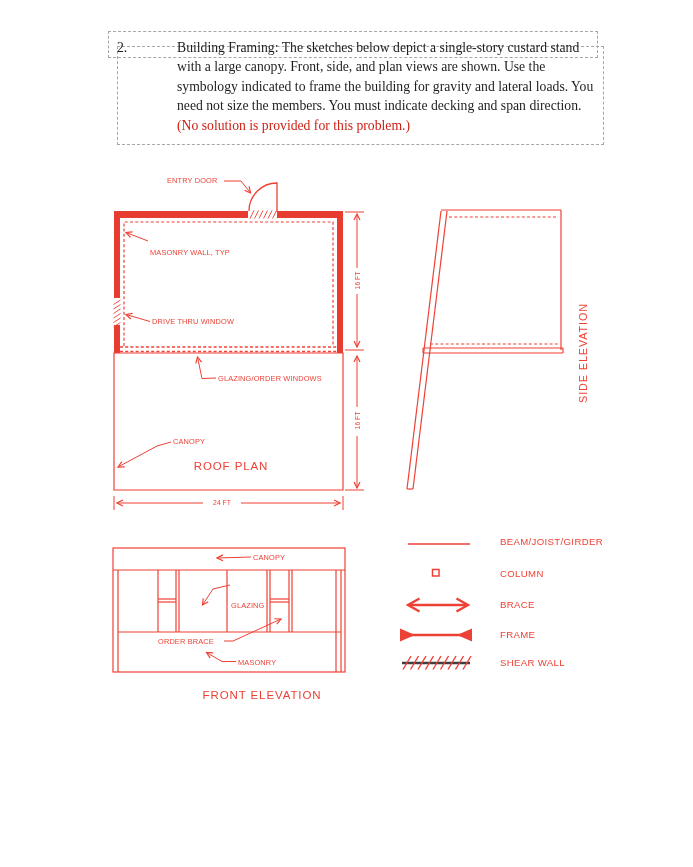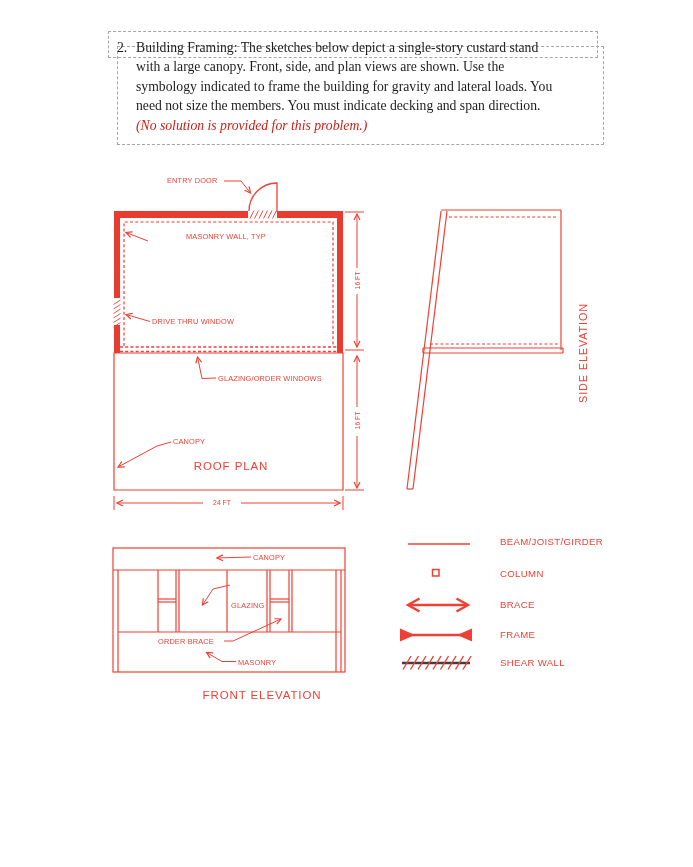--- a/index.html
+++ b/index.html
@@ -2,22 +2,22 @@
 <html><head>
 <meta charset="utf-8">
 <style>
   html,body{margin:0;padding:0;background:#fff;}
   .page{position:relative;width:693px;height:867px;background:#ffffff;overflow:hidden;
         font-family:"Liberation Sans",sans-serif;}
   
   .pbox{position:absolute;border:1.6px dashed #a6a6a6;}
   .ptext{position:absolute;font-family:"Liberation Serif",serif;font-size:13.7px;
          line-height:19.4px;color:#1d1d1d;white-space:nowrap;}
-  .pline{height:19.4px;}
-  .pred{color:#cc1f14;font-style:italic;}
+  .pline{height:19.4px;margin-left:41px;}
+  .pred{color:#cc1f14;}
   
   .lbl{position:absolute;font-size:7.4px;color:#ee4135;letter-spacing:0.15px;white-space:nowrap;}
   .title{position:absolute;font-size:11.5px;color:#ee4135;letter-spacing:0.9px;
          white-space:nowrap;text-align:center;}
   .dim{position:absolute;font-size:6.8px;color:#ee4135;white-space:nowrap;text-align:center;}
   .rot{transform:rotate(-90deg);}
   .legend-label{position:absolute;font-size:9.6px;color:#ee4135;letter-spacing:0.35px;white-space:nowrap;}
   svg{position:absolute;left:0;top:0;}
 </style>
 </head>
@@ -177,21 +177,21 @@
             <path d="M448.5,656 L440.5,669.5"></path>
           <path d="M456,656 L448,669.5"></path>
             <path d="M463.5,656 L455.5,669.5"></path>
           <path d="M471,656 L463,669.5"></path>
         </g>
       </g>
     </g>
   </svg>
 
   <div class="lbl" style="left:167px;top:176px;">ENTRY DOOR</div>
-  <div class="lbl" style="left:150px;top:232px;margin-left:36px;">MASONRY WALL, TYP</div>
+  <div class="lbl" style="left:150px;top:248px;">MASONRY WALL, TYP</div>
   <div class="lbl" style="left:152px;top:317px;">DRIVE THRU WINDOW</div>
   <div class="lbl" style="left:218px;top:374px;">GLAZING/ORDER WINDOWS</div>
   <div class="lbl" style="left:173px;top:437px;">CANOPY</div>
   <div class="title" style="left:185px;top:460px;width:92px;">ROOF PLAN</div>
   <div class="dim" style="left:202px;top:499px;width:40px;">24 FT</div>
   <div class="dim rot" style="left:342px;top:277px;width:30px;">16 FT</div>
   <div class="dim rot" style="left:342px;top:417px;width:30px;">16 FT</div>
 
   <div class="title rot" style="left:528px;top:347px;width:110px;font-size:10.8px;">SIDE ELEVATION</div>
 

